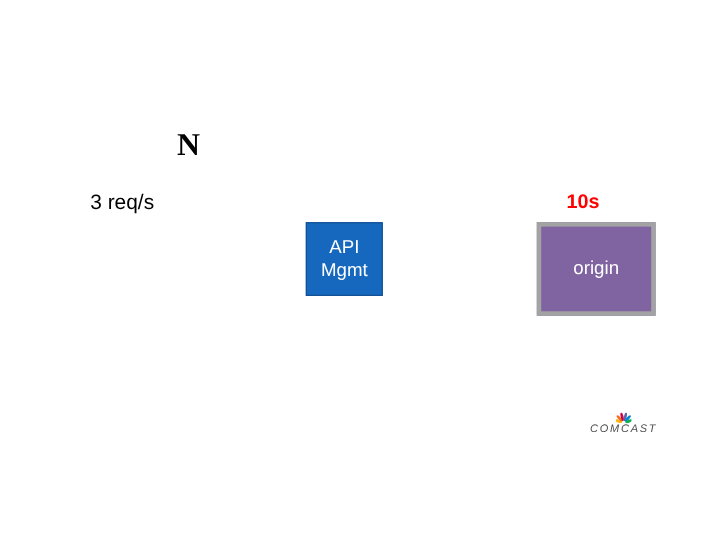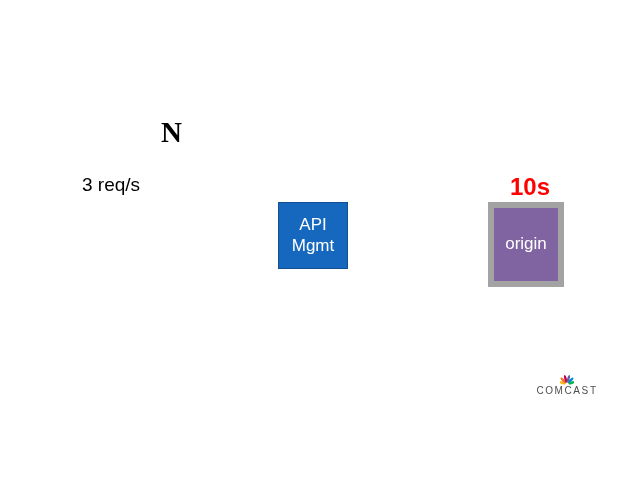--- a/index.html
+++ b/index.html
@@ -34,21 +34,21 @@
     font-size: 19px;
     color: #000000;
     line-height: 1.1;
   }
   .latency-label {
     position: absolute;
     left: 488px;
     top: 174px;
     width: 84px;
     text-align: center;
-    font-size: 24px;
+    font-size: 18px;
     font-weight: bold;
     color: #ff0000;
     line-height: 1.1;
   }
   
   .node {
     position: absolute;
     display: flex;
     flex-direction: column;
     align-items: center;
@@ -66,23 +66,23 @@
     border: 1px solid #7f4f17;
   }
   .node-api {
     left: 278px; top: 202px;
     width: 70px; height: 67px;
     background: #1568bd;
     border: 1px solid #124e90;
   }
   .node-origin {
     left: 488px; top: 202px;
-    width: 76px; height: 85px;
+    width: 108px; height: 85px;
     background: #8064a2;
-    border: 6px solid #a3a3a3;
+    border: 4px solid #a3a3a3;
   }
   
   .logo {
     position: absolute;
     left: 536px;
     top: 375px;
     width: 62px;
     display: flex;
     flex-direction: column;
     align-items: center;
@@ -91,20 +91,21 @@
     width: 14px;
     height: 10px;
     margin-bottom: 1px;
   }
   .logo .wordmark {
     font-size: 10px;
     letter-spacing: 1.6px;
     color: #4e4e50;
     line-height: 1;
     white-space: nowrap;
+    font-style: italic;
   }
 </style>
 </head>
 <body>
 
 <div id="slide">
 
   <div class="n-annot">N</div>
 
   <div class="rate-label">3 req/s</div>

